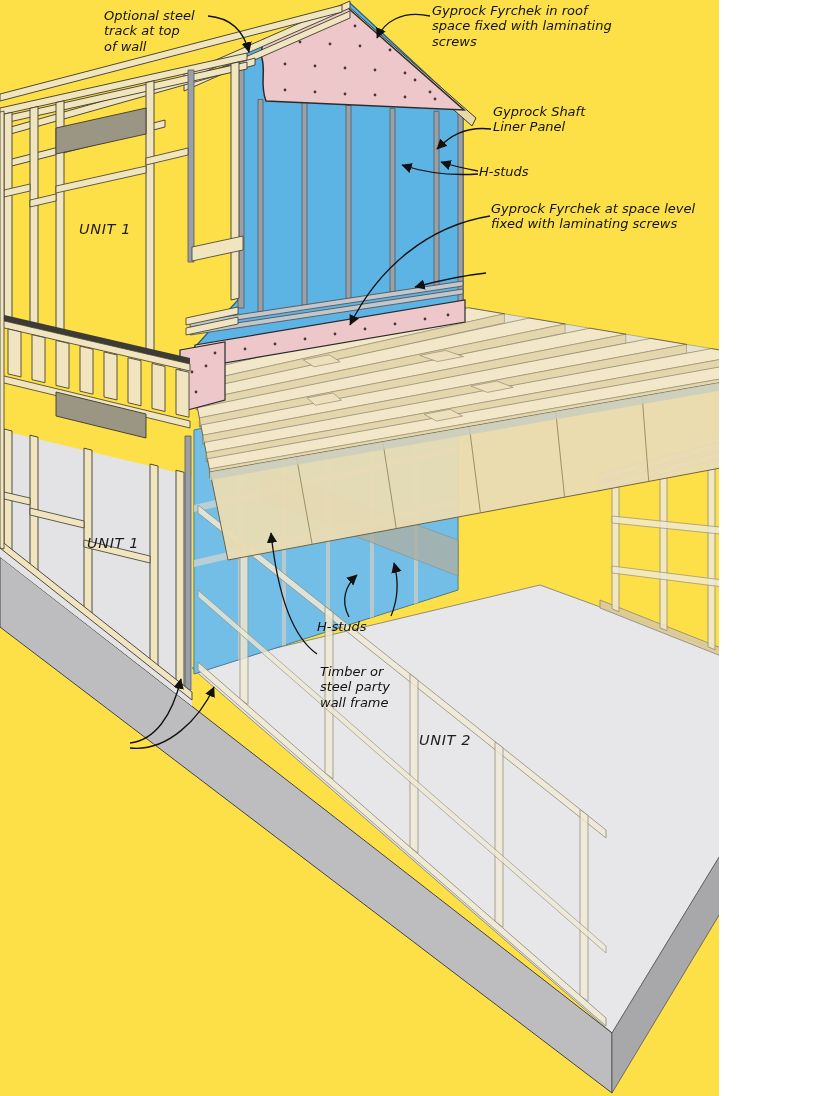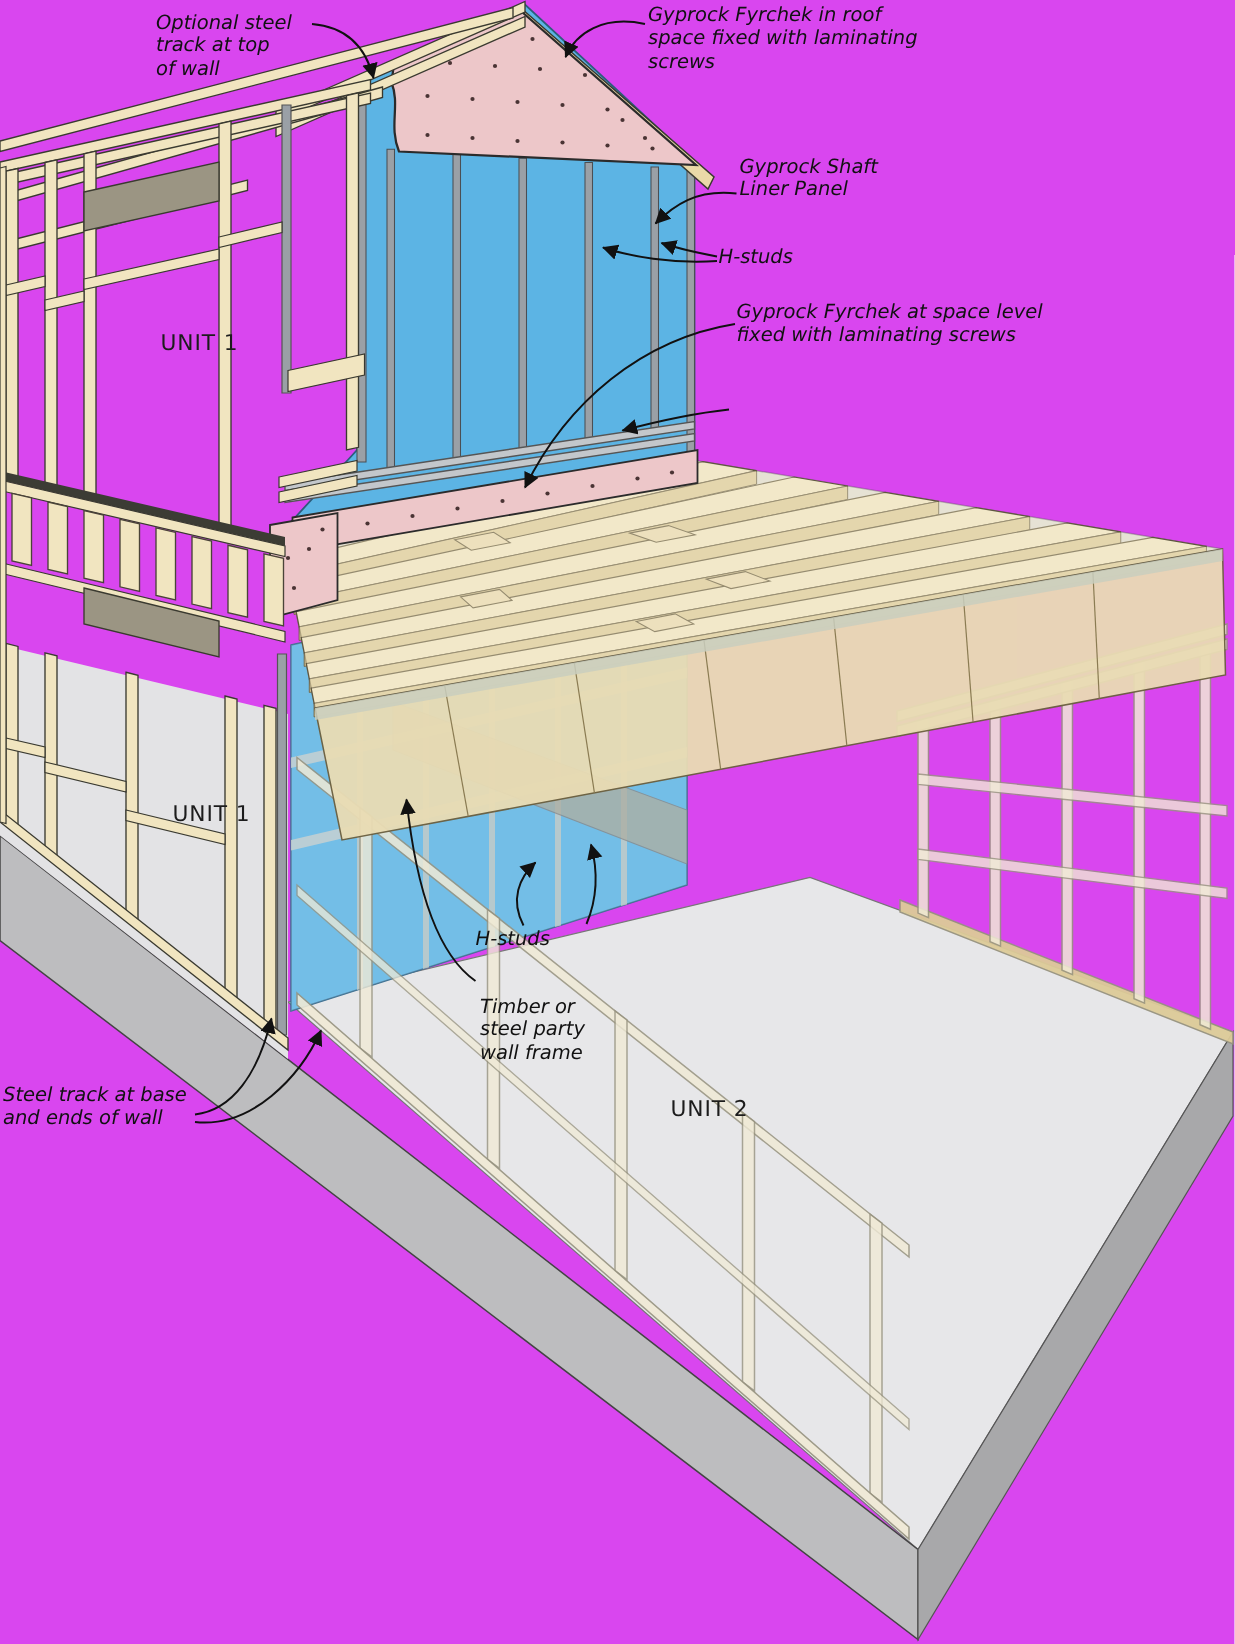--- a/index.html
+++ b/index.html
@@ -1,22 +1,22 @@
 <!DOCTYPE html>
 <html><head>
 <meta charset="utf-8">
 <style>
   html,body{margin:0;padding:0;background:#ffffff;}
-  #stage{position:relative;width:823px;height:1096px;background:#d946ef;overflow:hidden;
+  #stage{position:relative;width:719px;height:1096px;background:#fde047;overflow:hidden;
          font-family:"DejaVu Sans","Liberation Sans",sans-serif;}
   #art{position:absolute;left:0;top:0;}
   .lbl{position:absolute;font-style:italic;font-size:13px;line-height:1.18;color:#111;
        white-space:pre-line;font-family:"DejaVu Sans","Liberation Sans",sans-serif;}
-  .unit{position:absolute;font-size:14.5px;letter-spacing:.6px;color:#1c1c1c;
-        white-space:pre;font-family:"DejaVu Sans","Liberation Sans",sans-serif;margin-left:28px;}
+  .unit{position:absolute;font-style:italic;font-size:14.5px;letter-spacing:.6px;color:#1c1c1c;
+        white-space:pre;font-family:"DejaVu Sans","Liberation Sans",sans-serif;}
 </style>
 </head>
 <body>
 
 <div id="stage">
   <svg id="art" width="823" height="1096" viewBox="0 0 823 1096">
     <defs>
       <marker id="arr" orient="auto" markerWidth="10" markerHeight="9" refX="7.5" refY="4">
         <path d="M0,0 L8,4 L0,8 z" fill="#111"></path>
       </marker>
@@ -215,16 +215,14 @@
 Liner Panel</div>
   <div class="lbl" style="left:479px;top:164px">H-studs</div>
   <div class="lbl" style="left:491px;top:201px">Gyprock Fyrchek at space level
 fixed with laminating screws</div>
   <div class="unit" style="left:79px;top:221px">UNIT 1</div>
   <div class="unit" style="left:87px;top:535px">UNIT 1</div>
   <div class="lbl" style="left:317px;top:619px">H-studs</div>
   <div class="lbl" style="left:320px;top:664px">Timber or
 steel party
 wall frame</div>
-  <div class="lbl" style="left:2px;top:723px">Steel track at base
-and ends of wall</div>
   <div class="unit" style="left:419px;top:732px">UNIT 2</div>
 </div>
 
 </body></html>

